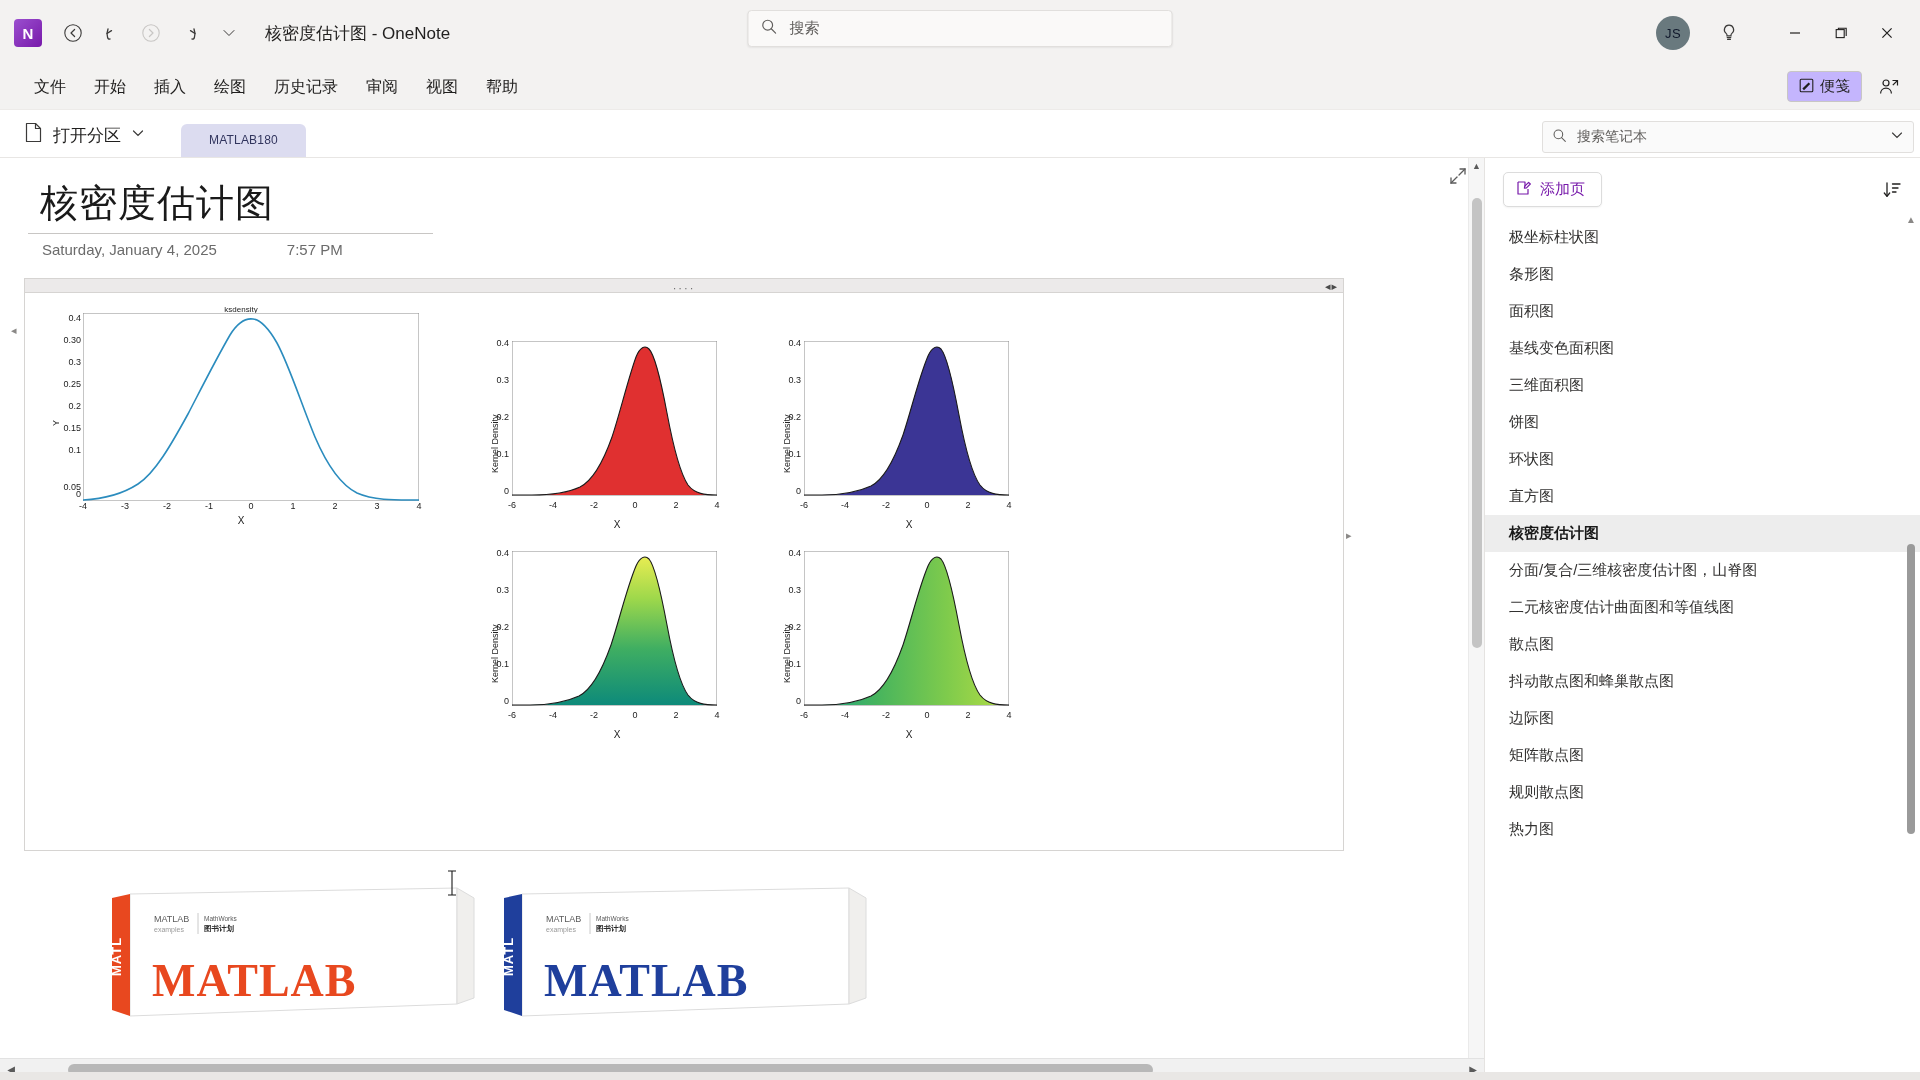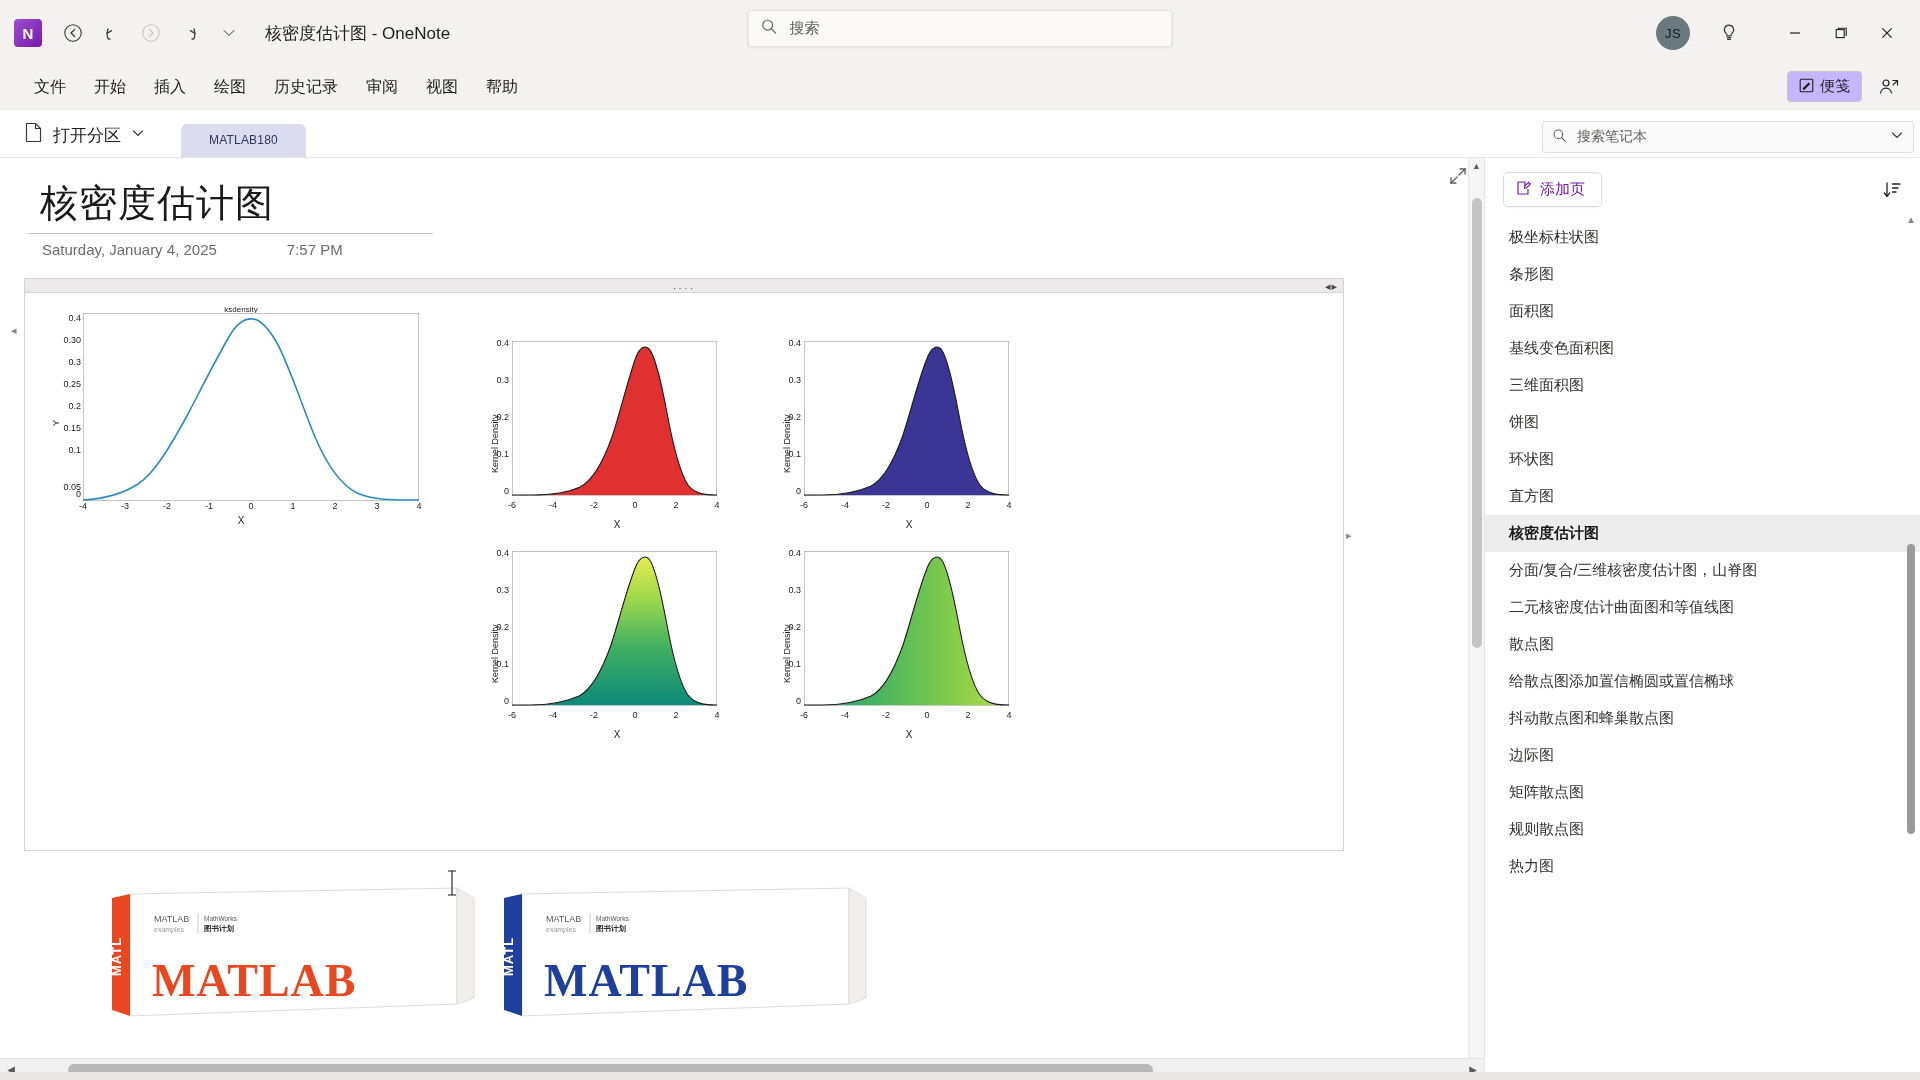--- a/index.html
+++ b/index.html
@@ -777,21 +777,20 @@
       <div class="pp-item">面积图</div>
       <div class="pp-item">基线变色面积图</div>
       <div class="pp-item">三维面积图</div>
       <div class="pp-item">饼图</div>
       <div class="pp-item">环状图</div>
       <div class="pp-item">直方图</div>
       <div class="pp-item active">核密度估计图</div>
       <div class="pp-item">分面/复合/三维核密度估计图，山脊图</div>
       <div class="pp-item">二元核密度估计曲面图和等值线图</div>
       <div class="pp-item">散点图</div>
-      <div class="pp-item">给散点图添加置信椭圆或置信椭球</div>
       <div class="pp-item">抖动散点图和蜂巢散点图</div>
       <div class="pp-item">边际图</div>
       <div class="pp-item">矩阵散点图</div>
       <div class="pp-item">规则散点图</div>
       <div class="pp-item">热力图</div>
     </div>
 
     <div class="pp-scroll">
       <div class="up">▲</div>
       <div class="thumb"></div>

